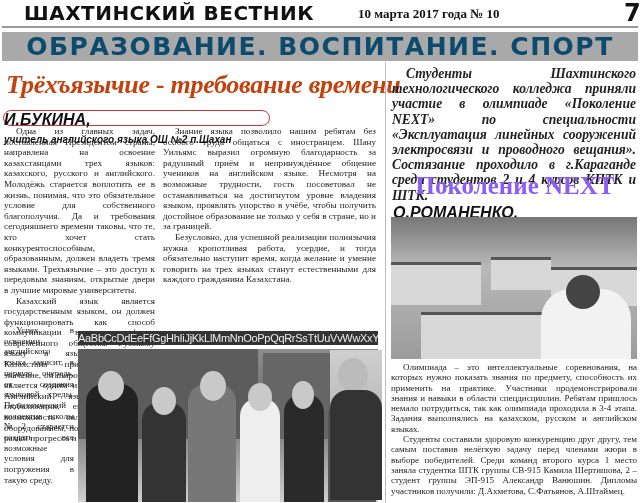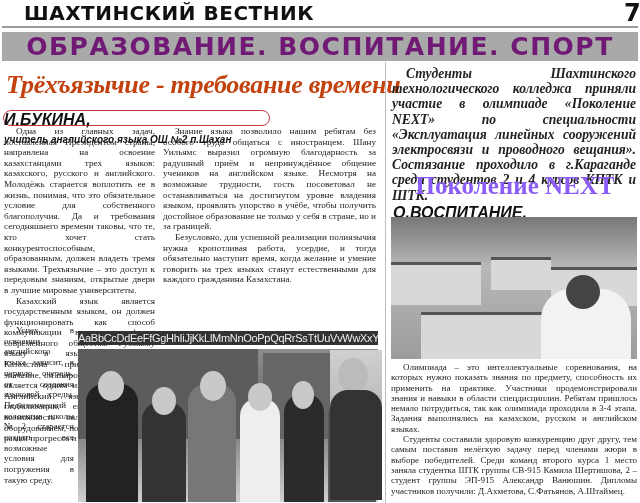--- a/index.html
+++ b/index.html
@@ -3,21 +3,21 @@
 <meta charset="utf-8">
 <style>
   html, body { margin:0; padding:0; }
   body { width:640px; height:503px; background:#fff; position:relative; overflow:hidden; font-family:"Liberation Sans", sans-serif; color:#111; }
   .masthead { position:absolute; left:16px; top:0; width:640px; height:18px; }
   .mast-title { position:absolute; left:8px; top:2px; font-family:"DejaVu Sans", sans-serif; font-weight:900; font-size:19px; letter-spacing:0.5px; color:#111; transform:scaleX(1.05); transform-origin:left; }
   .mast-date { position:absolute; left:342px; top:6px; font-family:"Liberation Serif", serif; font-weight:bold; font-size:13px; }
   .mast-page { position:absolute; left:608px; top:-1px; font-family:"DejaVu Sans", sans-serif; font-weight:900; font-size:24px; }
   .rule { position:absolute; left:2px; top:26px; width:636px; height:2px; background:#9a9a9a; }
   .banner { position:absolute; left:2px; top:32px; width:636px; height:29px; background:#a9a9a9; }
-  .banner-text { position:absolute; left:0; top:0; width:636px; text-align:center; font-family:"DejaVu Sans", sans-serif; font-weight:bold; font-size:25px; line-height:29px; color:#701a75; letter-spacing:1.5px; }
+  .banner-text { position:absolute; left:0; top:0; width:636px; text-align:center; font-family:"DejaVu Sans", sans-serif; font-weight:bold; font-size:25px; line-height:29px; color:#0c4a6e; letter-spacing:1.5px; }
 
   .left-headline { position:absolute; left:6px; top:70px; font-family:"Liberation Serif", serif; font-style:italic; font-weight:bold; font-size:26px; color:#c2410c; letter-spacing:-0.3px; white-space:nowrap; }
   .byline-left { position:absolute; left:3px; top:110px; width:265px; height:14px; border:1.5px solid #c23b3b; border-radius:8px; }
   .byline-left span, .byline-right span { font-family:"Liberation Sans", sans-serif; font-style:italic; font-weight:bold; font-size:10px; white-space:nowrap; }
   .byline-left .n, .byline-right .n { font-size:16px; }
   .byline-left .t { position:absolute; left:0; top:0; }
 
   .col { position:absolute; font-family:"Liberation Sans", sans-serif; font-size:9.2px; line-height:10.6px; text-align:justify; color:#222; }
   .col p { margin:0; text-indent:12px;font-family:Liberation Serif, serif; }
   .col1 { left:4px; top:126px; width:151px; }
@@ -41,20 +41,21 @@
   .desk { position:absolute; background:#d8d8d8; border-top:3px solid #555; }
   .col3 { left:391px; top:362px; width:246px; font-size:9px; line-height:10.3px; }
 
   .photo-girl { position:absolute; left:330px; top:350px; width:52px; height:150px; background:linear-gradient(180deg,#d0d0d0,#9a9a9a); overflow:hidden; }
 </style>
 </head>
 <body>
 
 <div class="masthead">
   <div class="mast-title">ШАХТИНСКИЙ ВЕСТНИК</div>
+  <div class="mast-date">10 марта 2017 года № 10</div>
   <div class="mast-page">7</div>
 </div>
 <div class="rule"></div>
 <div class="banner">
   <div class="banner-text">ОБРАЗОВАНИЕ. ВОСПИТАНИЕ. СПОРТ</div>
 </div>
 
 <div class="left-headline">Трёхъязычие - требование времени</div>
 <div class="byline-left">
   <div class="t">
@@ -94,21 +95,21 @@
   <div class="head" style="left:260px;top:36px;width:24px;height:28px;"></div>
 </div>
 
 <div class="vdivider"></div>
 
 <div class="right-lead">
   <p>Студенты Шахтинского технологического колледжа приняли участие в олимпиаде «Поколение NEXT» по специальности «Эксплуатация линейных сооружений электросвязи и проводного вещания». Состязание проходило в г.Караганде среди студентов 2 и 4 курсов КПТК и ШТК.</p>
 </div>
 <div class="right-headline">Поколение NEXT</div>
 <div class="byline-right">
-  <span class="n">О.ВОСПИТАНИЕ,</span>
+  <span class="n">О.РОМАНЕНКО,</span>
   <span>преподаватель спецдисциплин ШТК</span>
 </div>
 <div class="photo2" title="students-writing-olympiad-classroom">
   <div class="desk" style="left:0;top:45px;width:90px;height:40px;"></div>
   <div class="desk" style="left:100px;top:40px;width:60px;height:30px;"></div>
   <div class="desk" style="left:160px;top:50px;width:86px;height:36px;"></div>
   <div class="desk" style="left:30px;top:95px;width:130px;height:47px;"></div>
   <div class="person" style="left:150px;width:90px;height:70px;background:#f2f2f2;border-radius:30px 30px 0 0;"></div>
   <div class="head" style="left:175px;top:58px;width:34px;height:34px;background:#444;"></div>
 </div>

